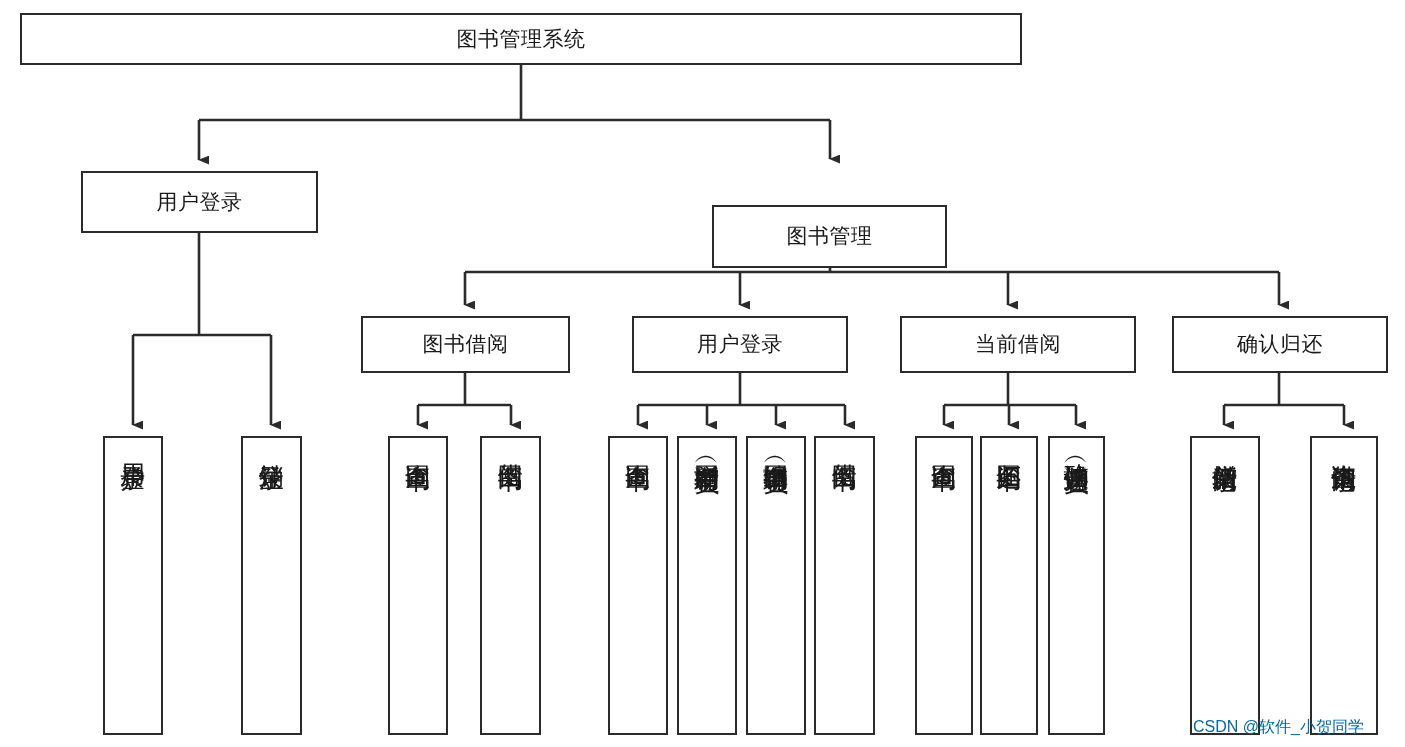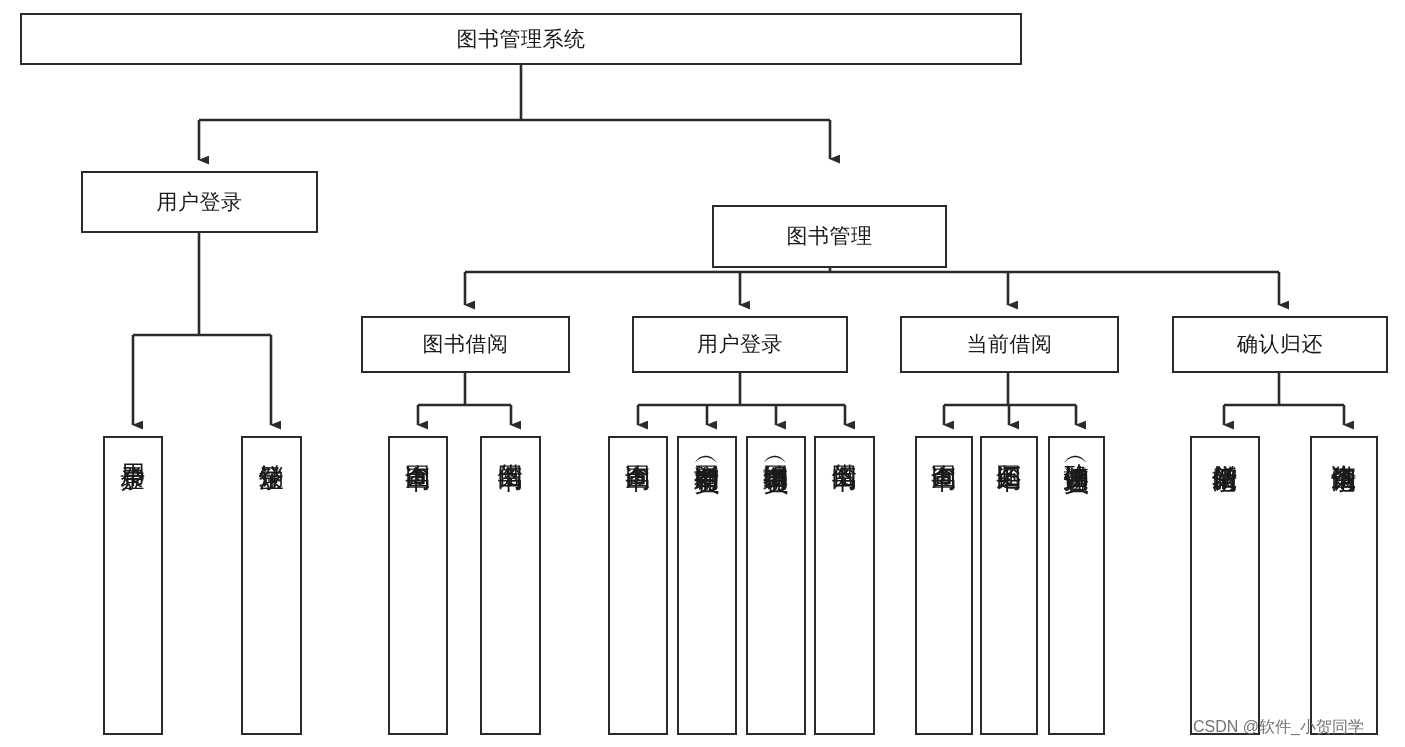--- a/index.html
+++ b/index.html
@@ -127,21 +127,21 @@
       </div>
       <div class="node level2 horiz" style="left: 712px; top: 170px; width: 235px; height: 63px; margin-top: 35px;">
         <span class="node-label">图书管理</span>
       </div>
       <div class="node level3 horiz" style="left: 361px; top: 316px; width: 209px; height: 57px;">
         <span class="node-label">图书借阅</span>
       </div>
       <div class="node level3 horiz" style="left: 632px; top: 316px; width: 216px; height: 57px;">
         <span class="node-label">用户登录</span>
       </div>
-      <div class="node level3 horiz" style="left: 900px; top: 316px; width: 219px; height: 57px;">
+      <div class="node level3 horiz" style="left: 900px; top: 316px; width: 236px; height: 57px;">
         <span class="node-label">当前借阅</span>
       </div>
       <div class="node level3 horiz" style="left: 1172px; top: 316px; width: 216px; height: 57px;">
         <span class="node-label">确认归还</span>
       </div>
       <div class="node leaf vert" style="left: 103px; top: 436px; width: 60px; height: 299px;">
         <span class="node-label">用户登录</span>
       </div>
       <div class="node leaf vert" style="left: 241px; top: 436px; width: 61px; height: 299px;">
         <span class="node-label">注销登录</span>
@@ -174,15 +174,15 @@
         <span class="node-label">确认归还（管理员）</span>
       </div>
       <div class="node leaf vert" style="left: 1190px; top: 436px; width: 70px; height: 299px;">
         <span class="node-label">新增借阅记录</span>
       </div>
       <div class="node leaf vert" style="left: 1310px; top: 436px; width: 68px; height: 299px;">
         <span class="node-label">查询借阅记录</span>
       </div>
     </div>
 
-  <div id="watermark" style="left: 1193px; top: 717px; color: #737373;">CSDN @软件_小贺同学</div>
+  <div id="watermark" style="left: 1193px; top: 717px; color: #0369a1;">CSDN @软件_小贺同学</div>
 
 </div>
 
 </body></html>

